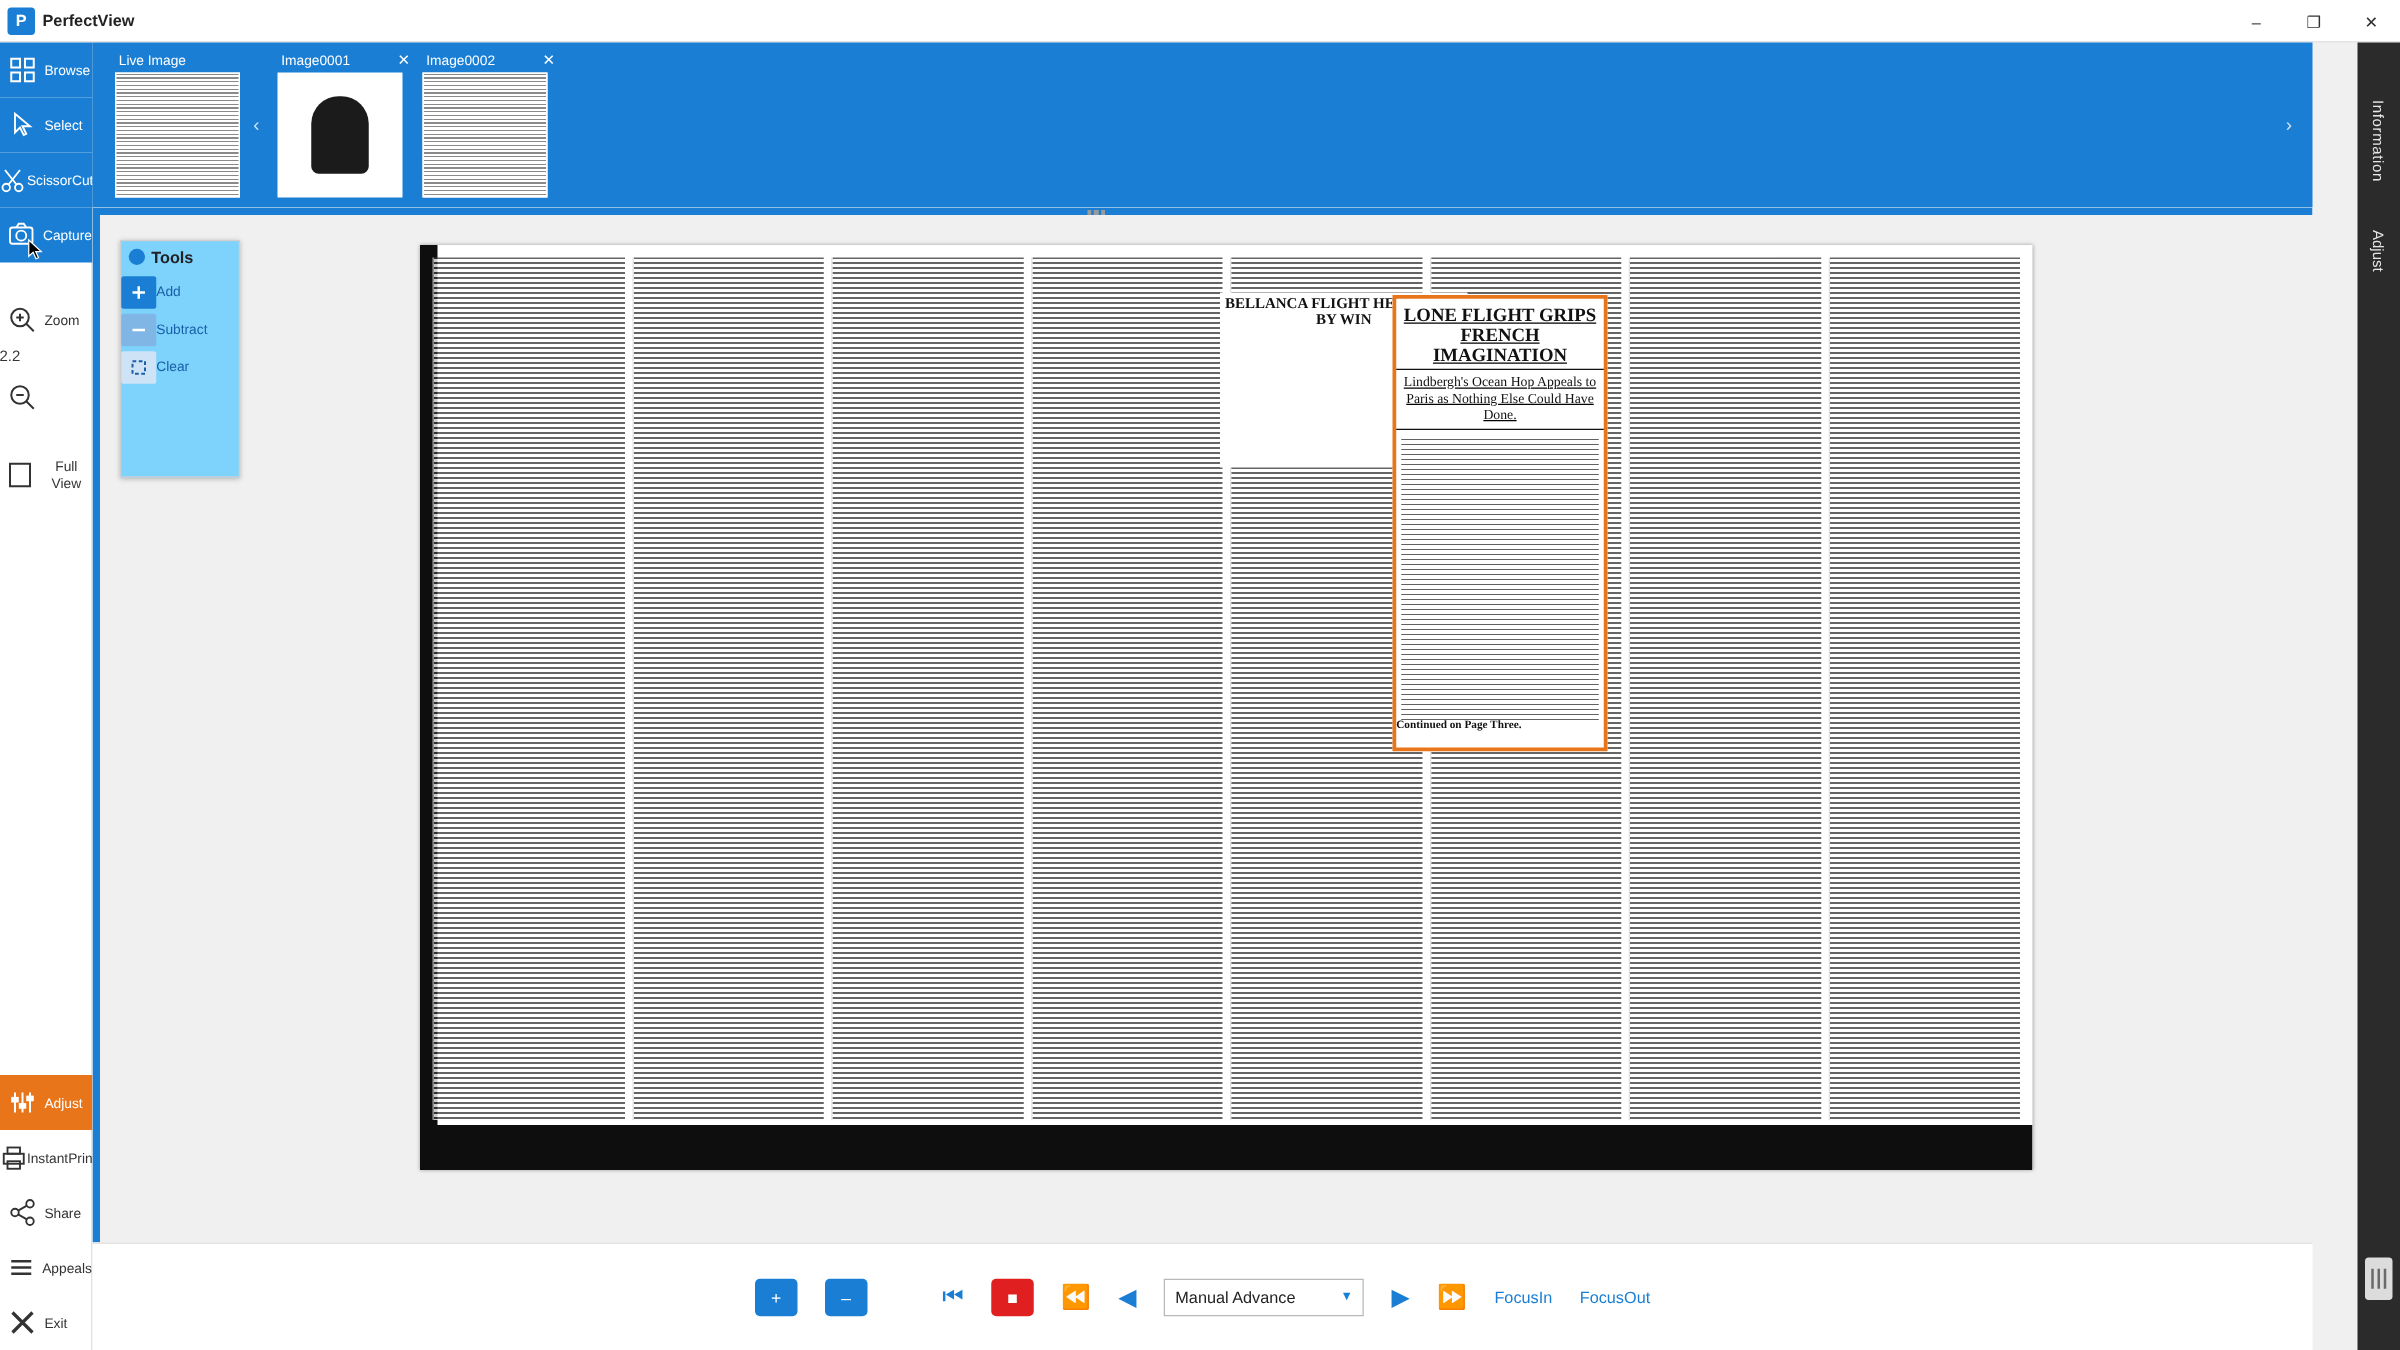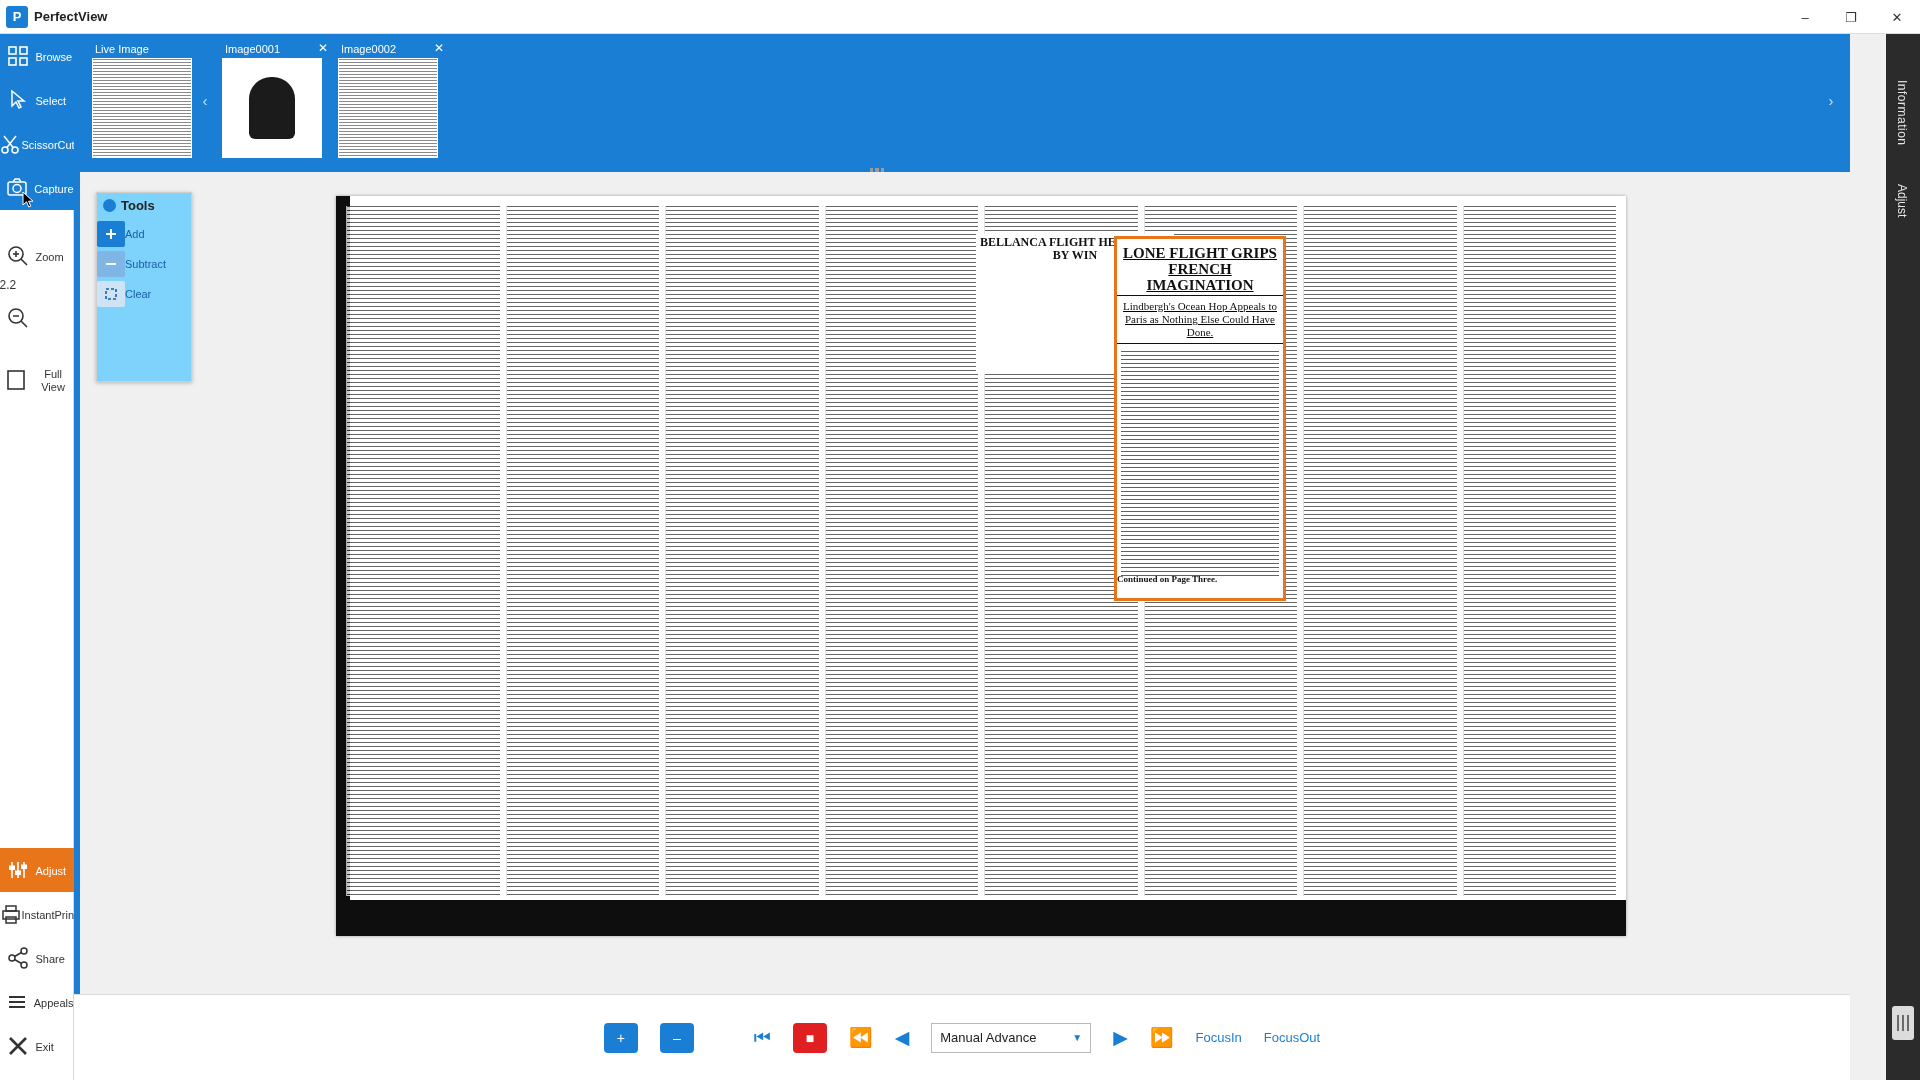--- a/index.html
+++ b/index.html
@@ -423,21 +423,21 @@
 
     <div class="rail-item white">
       <span class="glyph">
         <svg width="22" height="22" viewBox="0 0 22 22">
             <path d="M3 6 H19 M3 11 H19 M3 16 H19" stroke-width="2"></path>
           </svg>
       </span>
       <span class="rl">Appeals</span>
     </div>
 
-    <div class="rail-item white" style="margin-bottom:12px">
+    <div class="rail-item white" style="">
       <span class="glyph">
         <svg width="26" height="26" viewBox="0 0 26 26">
             <path d="M5 5 L21 21 M21 5 L5 21" stroke-width="2.6"></path>
           </svg>
       </span>
       <span class="rl">Exit</span>
     </div>
   </div>
 
   <div class="thumbstrip">

